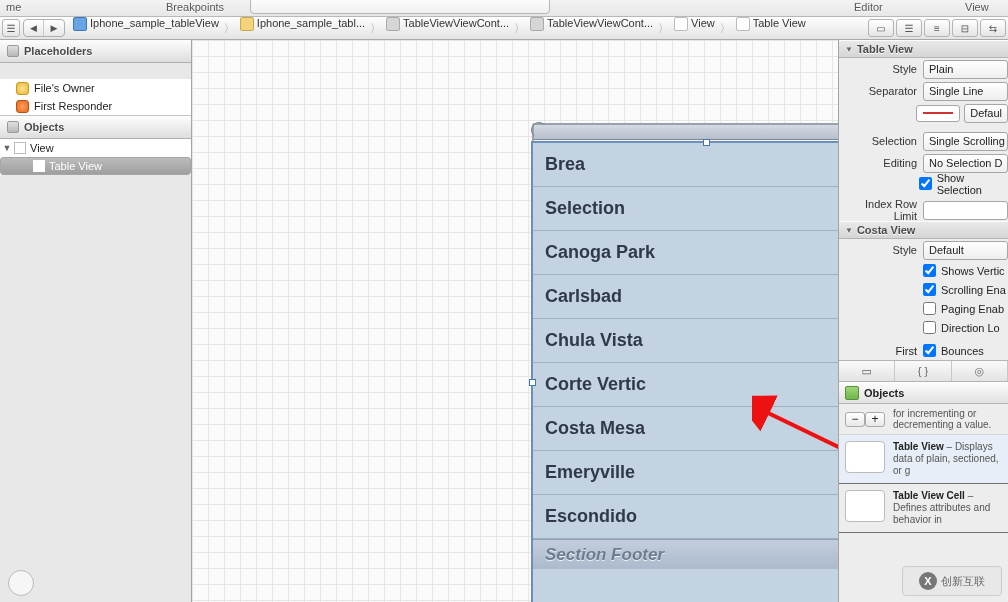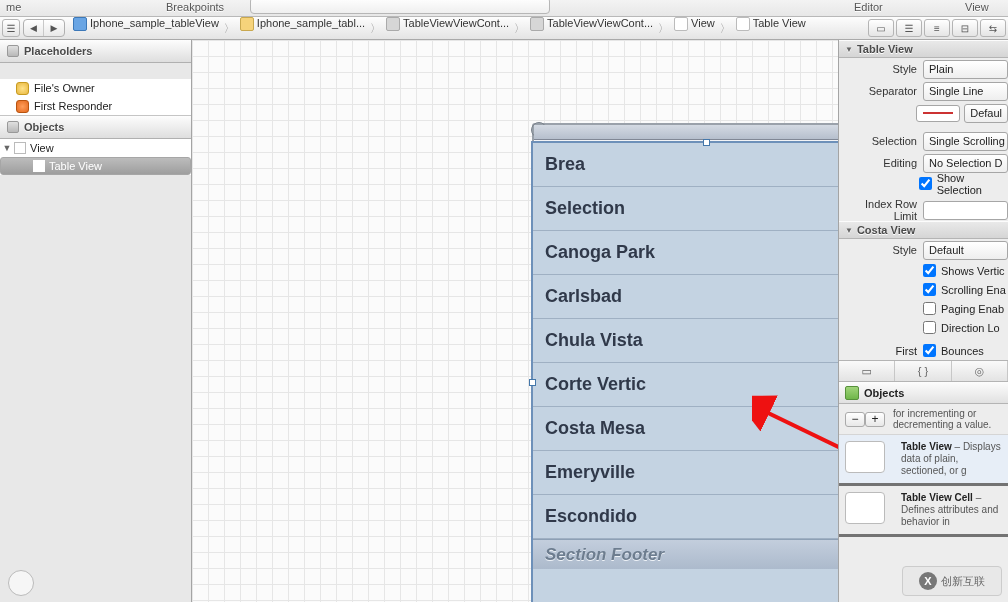--- a/index.html
+++ b/index.html
@@ -70,21 +70,21 @@
 .swatch .line{width:30px;height:2px;background:#c33;}
 .chkrow{display:flex;align-items:center;height:19px;padding-left:4px;}
 .chkrow input{margin-right:5px;}
 .chkrow .flabel{width:80px;text-align:right;padding-right:6px;}
 .tabstrip{height:22px;display:flex;border-top:1px solid #b4b4b4;border-bottom:1px solid #b4b4b4;background:linear-gradient(#fafafa,#e3e3e3);}
 .tabstrip .tbtn{flex:1;display:flex;align-items:center;justify-content:center;color:#666;border-right:1px solid #c7c7c7;}
 .libhdr{height:22px;background:linear-gradient(#fdfdfd,#e1e1e1);border-bottom:1px solid #b4b4b4;display:flex;align-items:center;padding-left:6px;font-weight:bold;}
 .libhdr .ico{width:14px;height:14px;margin-right:5px;background:linear-gradient(#a0d47a,#6fb64a);border:1px solid #56913a;border-radius:2px;}
 .stepper { display:flex; align-items:center; padding:4px 6px; border-bottom:1px solid #d5d5d5; }
 .stepper .sbox{width:20px;height:15px;border:1px solid #aaa;border-radius:3px;background:linear-gradient(#fff,#e8e8e8);display:flex;align-items:center;justify-content:center;font-size:12px;}
-.libitem { display:flex; gap:16px; padding:6px; border-bottom:3px solid #737373; }
+.libitem { display:flex; gap:8px; padding:6px; border-bottom:1px solid #737373; }
 .libitem .thumb{width:40px;height:32px;border:1px solid #bbb;border-radius:4px;background:#fff;flex-shrink:0;}
 .libitem .desc{font-size:10px;color:#555;line-height:12px;}
 .libitem .desc b{color:#222;}
 .libitem.selected{background:#e7eef7;}
 .txt{height:19px;border:1px solid #a6a6a6;border-radius:3px;background:#fff;flex:1;}
 
 
 .clock{position:absolute;left:8px;bottom:6px;width:26px;height:26px;border:1px solid #bbb;border-radius:13px;background:#f6f6f6;}
 
 

